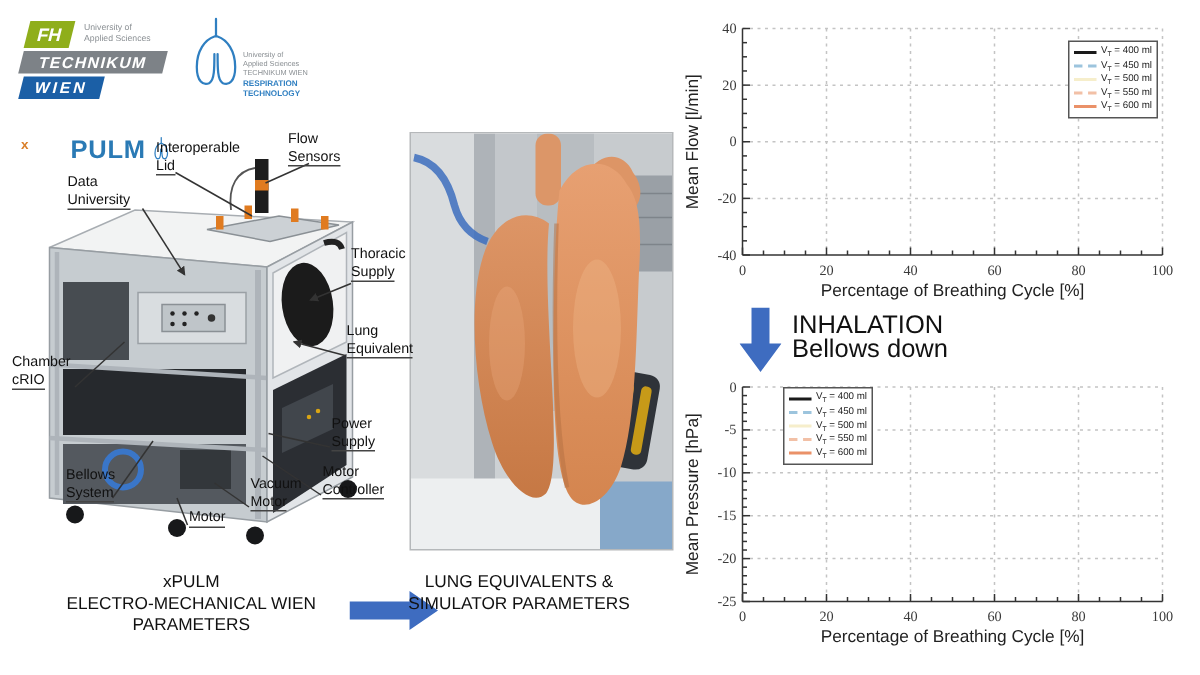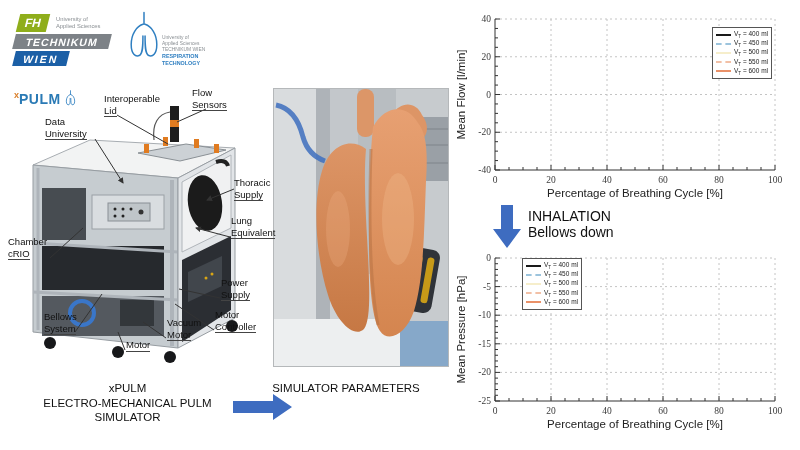--- a/index.html
+++ b/index.html
@@ -21,39 +21,39 @@
             display:flex;align-items:center;justify-content:center;}
 
   
   #resp-logo{left:128px;top:10px;width:86px;height:60px;}
   #resp-logo .rl-text{position:absolute;left:34px;top:25px;font-size:4.9px;line-height:6px;color:#8a8f93;}
   #resp-logo .rl-blue{color:#2f7fc1;font-weight:bold;font-size:5.4px;line-height:6.5px;}
 
   
   #xpulm-logo{left:14px;top:90px;height:18px;}
   .xp-x{color:#d97f2a;font-size:9px;font-weight:bold;vertical-align:6px;}
-  .xp-pulm{color:#2a7ab5;font-size:14px;font-weight:bold;letter-spacing:.5px;}
+  .xp-pulm{color:#2a7ab5;font-size:17px;font-weight:bold;letter-spacing:.5px;margin-left:28px;}
 
   
   .mlabel{position:absolute;font-size:9.5px;line-height:11.5px;color:#111;z-index:5;}
   .mlabel div{white-space:nowrap;}
   .mlabel div:empty{display:none;}
   .mlabel div:last-child{display:inline-block;border-bottom:1px solid #444;}
 
   
   #lung-photo{left:273px;top:88px;width:174px;height:277px;border:1px solid #b5b8ba;}
 
   
   .cap{font-size:11.5px;line-height:14.5px;color:#111;text-align:center;}
   #cap-left{left:40px;top:381px;width:175px;}
   #cap-right{left:251px;top:381px;width:190px;}
   sub{font-size:8px;}
 
   
-  #inhalation-text{left:528px;top:209px;font-size:14px;line-height:15.5px;color:#111;}
+  #inhalation-text{left:528px;top:209px;font-size:17px;line-height:15.5px;color:#111;}
 
   
   .chart{width:346px;height:200px;}
   #chart-flow{left:452px;top:8px;}
   #chart-pressure{left:452px;top:248px;}
   .legend{position:absolute;background:#fff;border:1px solid #555;padding:2px 3px;z-index:6;}
   .lrow{display:flex;align-items:center;height:9.2px;}
   .lsample{display:inline-block;width:15px;margin-right:3px;}
   .ltext{font-size:6.5px;color:#222;white-space:nowrap;}
   .ltext sub{font-size:4.5px;}
@@ -160,21 +160,21 @@
     <line x1="214" y1="330" x2="175" y2="304"></line>
     <line x1="166" y1="338" x2="143" y2="322"></line>
     <line x1="75" y1="332" x2="102" y2="294"></line>
     <line x1="125" y1="350" x2="118" y2="332"></line>
   </g>
 </svg>
 
 <div class="mlabel" style="left:104px;top:93px"><div>Interoperable</div><div>Lid</div></div>
 <div class="mlabel" style="left:192px;top:87px"><div>Flow</div><div>Sensors</div></div>
 <div class="mlabel" style="left:45px;top:116px"><div>Data</div><div>University</div></div>
-<div class="mlabel" style="left:234px;top:177px"><div>Thoracic</div><div>Supply</div></div>
+<div class="mlabel" style="left:234px;top:164px"><div>Thoracic</div><div>Supply</div></div>
 <div class="mlabel" style="left:231px;top:215px"><div>Lung</div><div>Equivalent</div></div>
 <div class="mlabel" style="left:8px;top:236px"><div>Chamber</div><div>cRIO</div></div>
 <div class="mlabel" style="left:221px;top:277px"><div>Power</div><div>Supply</div></div>
 <div class="mlabel" style="left:215px;top:309px"><div>Motor</div><div>Controller</div></div>
 <div class="mlabel" style="left:167px;top:317px"><div>Vacuum</div><div>Motor</div></div>
 <div class="mlabel" style="left:44px;top:311px"><div>Bellows</div><div>System</div></div>
 <div class="mlabel" style="left:126px;top:339px"><div>Motor</div></div>
 
 <div class="abs" id="lung-photo">
   <svg width="174" height="277" viewBox="0 0 174 277">
@@ -214,29 +214,30 @@
       <path d="M92,60 C76,48 56,56 48,82 C38,114 42,168 54,206 C62,232 80,250 90,240 C98,230 95,186 93,148 C91,110 90,82 92,60 Z" fill="url(#lg2)"></path>
       <path d="M97,60 C95,120 95,190 104,236" stroke="#b46f42" stroke-width="3" fill="none" opacity="0.5"></path>
       <ellipse cx="124" cy="130" rx="16" ry="46" fill="#f2b98c" opacity="0.35"></ellipse>
       <ellipse cx="64" cy="140" rx="12" ry="38" fill="#eeb084" opacity="0.3"></ellipse>
     </g>
   </svg>
 </div>
 
 <div class="abs cap" id="cap-left">
   <div>xPULM</div>
-  <div>ELECTRO-MECHANICAL PULM</div>
-  <div>SIMULATOR</div>
+  <div>ELECTRO-MECHANICAL WIEN</div>
+  <div>PARAMETERS</div>
 </div>
 
 <svg class="abs" style="left:233px;top:394px" width="59" height="26">
   <polygon points="0,7 40,7 40,0 59,13 40,26 40,19 0,19" fill="#3e6cc0"></polygon>
 </svg>
 
 <div class="abs cap" id="cap-right">
+  <div>LUNG EQUIVALENTS &amp;</div>
   <div>SIMULATOR PARAMETERS</div>
 </div>
 
 <svg class="abs" style="left:493px;top:205px" width="28" height="44">
   <polygon points="8,0 20,0 20,24 28,24 14,43 0,24 8,24" fill="#3e6cc0"></polygon>
 </svg>
 <div class="abs" id="inhalation-text">
   <div>INHALATION</div>
   <div>Bellows down</div>
 </div>

